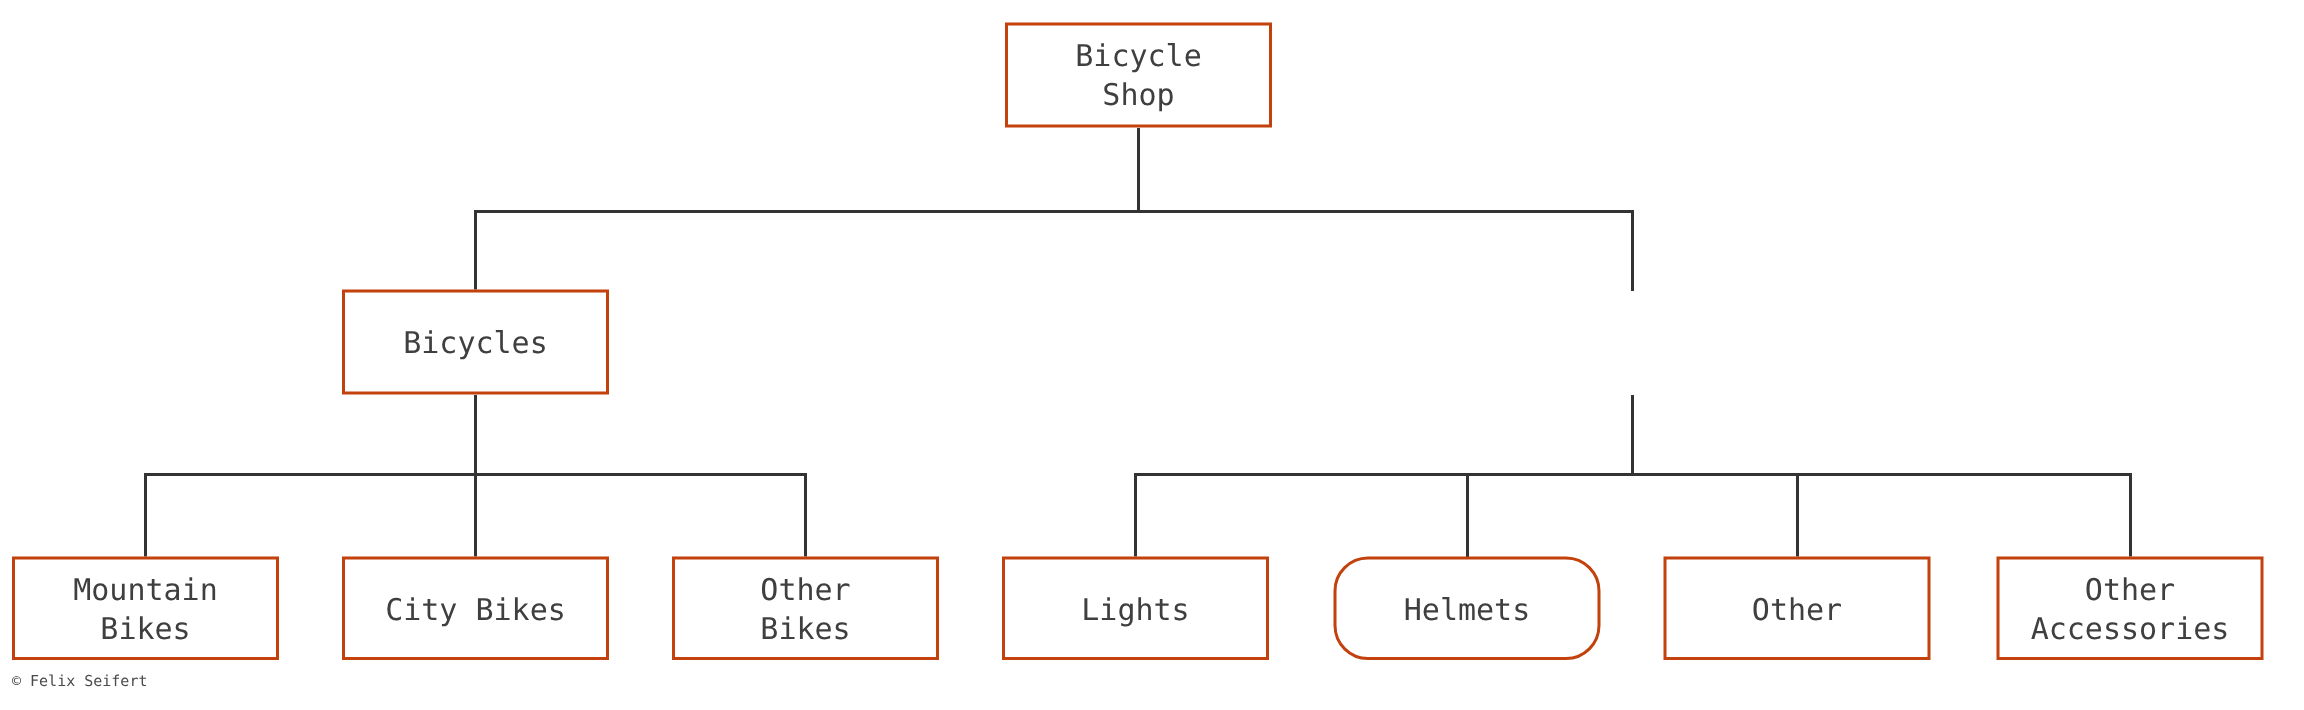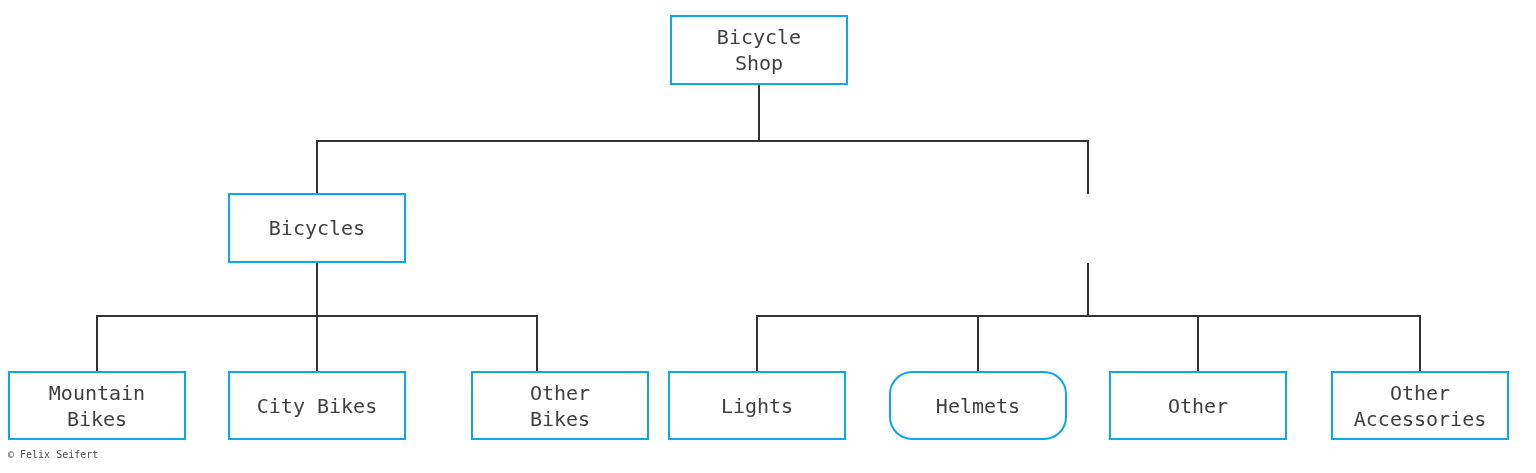--- a/index.html
+++ b/index.html
@@ -18,21 +18,21 @@
   }
   .connectors path {
     stroke: #333333;
     stroke-width: 2;
     fill: none;
     shape-rendering: crispEdges;
   }
   .node {
     position: absolute;
     box-sizing: border-box;
-    border: 2px solid #0ea5e9;
+    border: 2px solid #c2410c;
     background: #ffffff;
     color: #3f3f3f;
     font-size: 20px;
     line-height: 26px;
     display: flex;
     align-items: center;
     justify-content: center;
     text-align: center;
     padding: 0 22px;
   }
@@ -77,21 +77,21 @@
 
 
   <div class="node" style="left:8px; top:371px; width:178px; height:69px;">
     <span>Mountain Bikes</span>
   </div>
 
   <div class="node" style="left:228px; top:371px; width:178px; height:69px;">
     <span>City Bikes</span>
   </div>
 
-  <div class="node" style="left:448px; top:371px; width:178px; height:69px;margin-left:23px;">
+  <div class="node" style="left:448px; top:371px; width:178px; height:69px;">
     <span>Other Bikes</span>
   </div>
 
   <div class="node" style="left:668px; top:371px; width:178px; height:69px;">
     <span>Lights</span>
   </div>
 
   <div class="node" style="left:889px; top:371px; width:178px; height:69px;border-radius:23px;">
     <span>Helmets</span>
   </div>

